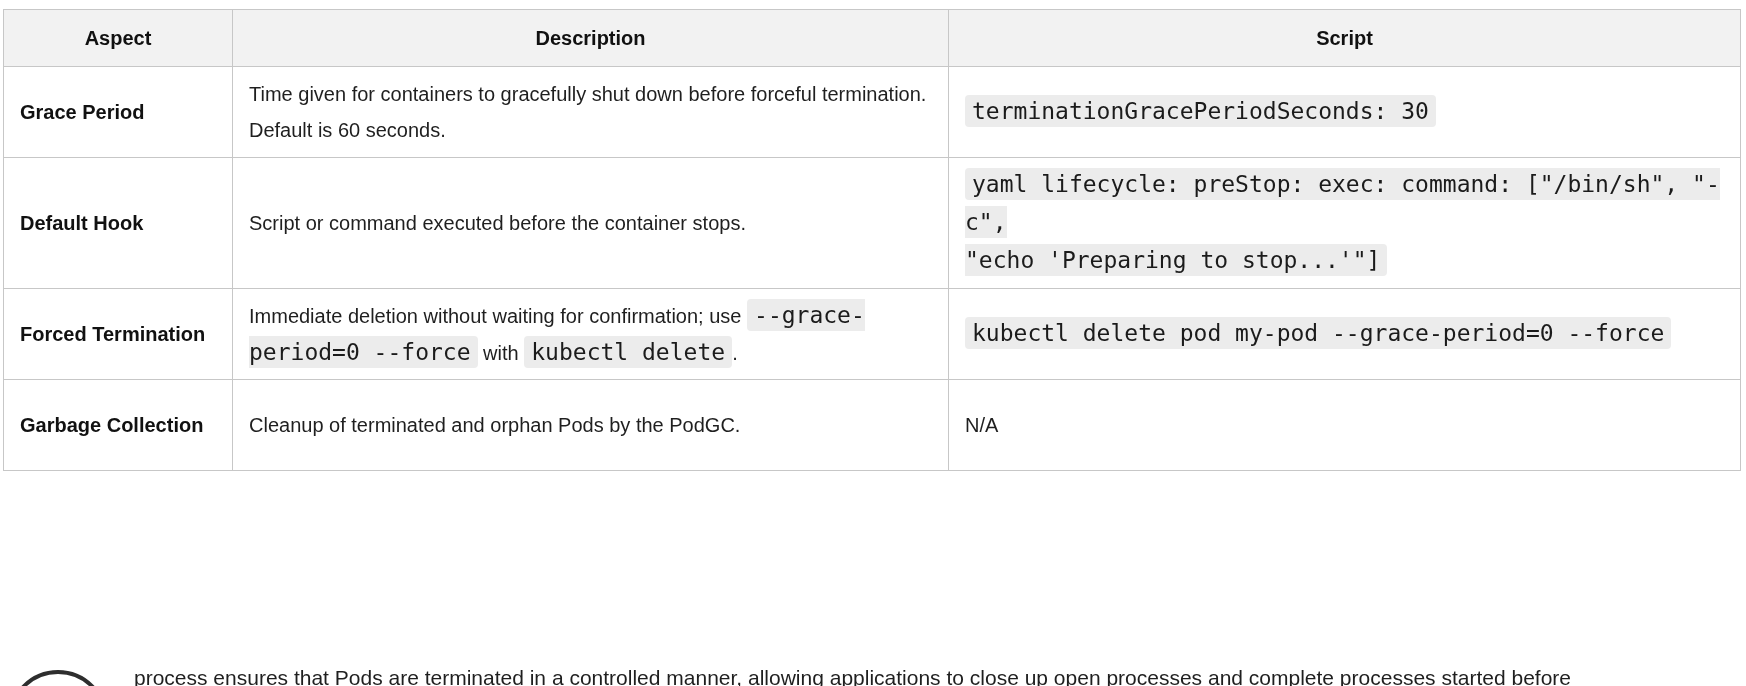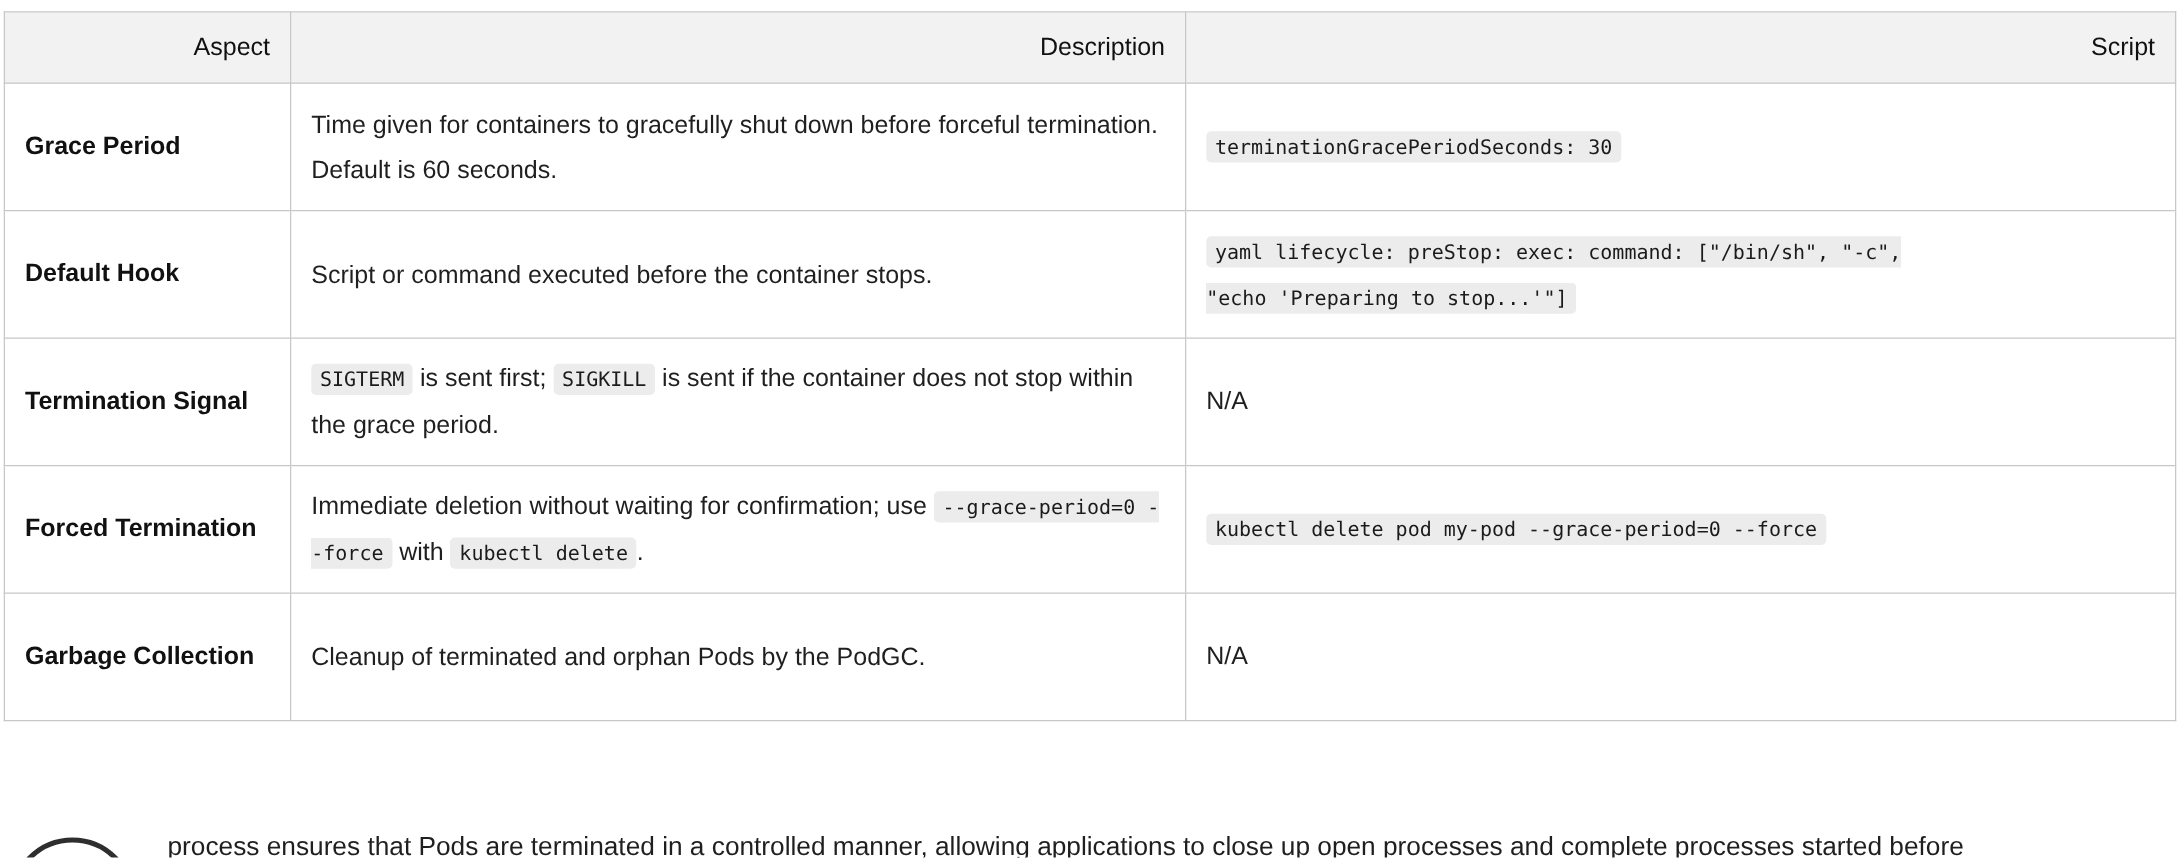--- a/index.html
+++ b/index.html
@@ -21,44 +21,44 @@
   }
   table.k8s-table {
     border-collapse: collapse;
     table-layout: fixed;
     width: 1737px;
     margin: 9px 0 0 3px;
   }
   th, td { border: 1px solid var(--border); }
   th {
     background: var(--header-bg);
-    text-align: right;
+    text-align: center;
     font-size: 20px;
-    font-weight: normal;
+    font-weight: bold;
     color: var(--heading);
     height: 57px;
     padding: 0 16px;
   }
-  tbody tr { height: 102px; }
+  tbody tr { height: 91px; }
   td {
     font-size: 20px;
     line-height: 36px;
     padding: 8px 16px;
     vertical-align: middle;
     background: #ffffff;
   }
   td.aspect-cell {
     font-weight: bold;
     color: var(--heading);
     line-height: 33px;
   }
   td.example-cell { line-height: 37px; }
   code.chip {
     font-family: "DejaVu Sans Mono", "Liberation Mono", monospace;
-    font-size: 16px;
+    font-size: 23px;
     background: var(--chip-bg);
     color: #1b1b1b;
     padding: 3px 7px;
     border-radius: 4px;
     white-space: pre-wrap;
   }
   .footer-note {
     position: absolute;
     top: 660px;
     left: 0;
@@ -105,25 +105,20 @@
         <td class="description-cell"><span>Time given for containers to gracefully shut down before forceful termination. Default is 60 seconds.</span></td>
         <td class="example-cell"><code class="chip">terminationGracePeriodSeconds: 30</code></td>
       </tr>
       <tr>
         <td class="aspect-cell">Default Hook</td>
         <td class="description-cell"><span>Script or command executed before the container stops.</span></td>
         <td class="example-cell"><code class="chip">yaml lifecycle: preStop: exec: command: ["/bin/sh", "-c",
 "echo 'Preparing to stop...'"]</code></td>
       </tr>
       <tr>
-        <td class="aspect-cell">Termination Signal</td>
-        <td class="description-cell"><code class="chip">SIGTERM</code><span> is sent first; </span><code class="chip">SIGKILL</code><span> is sent if the container does not stop within the grace period.</span></td>
-        <td class="example-cell"><span>N/A</span></td>
-      </tr>
-      <tr>
         <td class="aspect-cell">Forced Termination</td>
         <td class="description-cell"><span>Immediate deletion without waiting for confirmation; use </span><code class="chip">--grace-period=0 --force</code><span> with </span><code class="chip">kubectl delete</code><span>.</span></td>
         <td class="example-cell"><code class="chip">kubectl delete pod my-pod --grace-period=0 --force</code></td>
       </tr>
       <tr>
         <td class="aspect-cell">Garbage Collection</td>
         <td class="description-cell"><span>Cleanup of terminated and orphan Pods by the PodGC.</span></td>
         <td class="example-cell"><span>N/A</span></td>
       </tr>
     </tbody>

